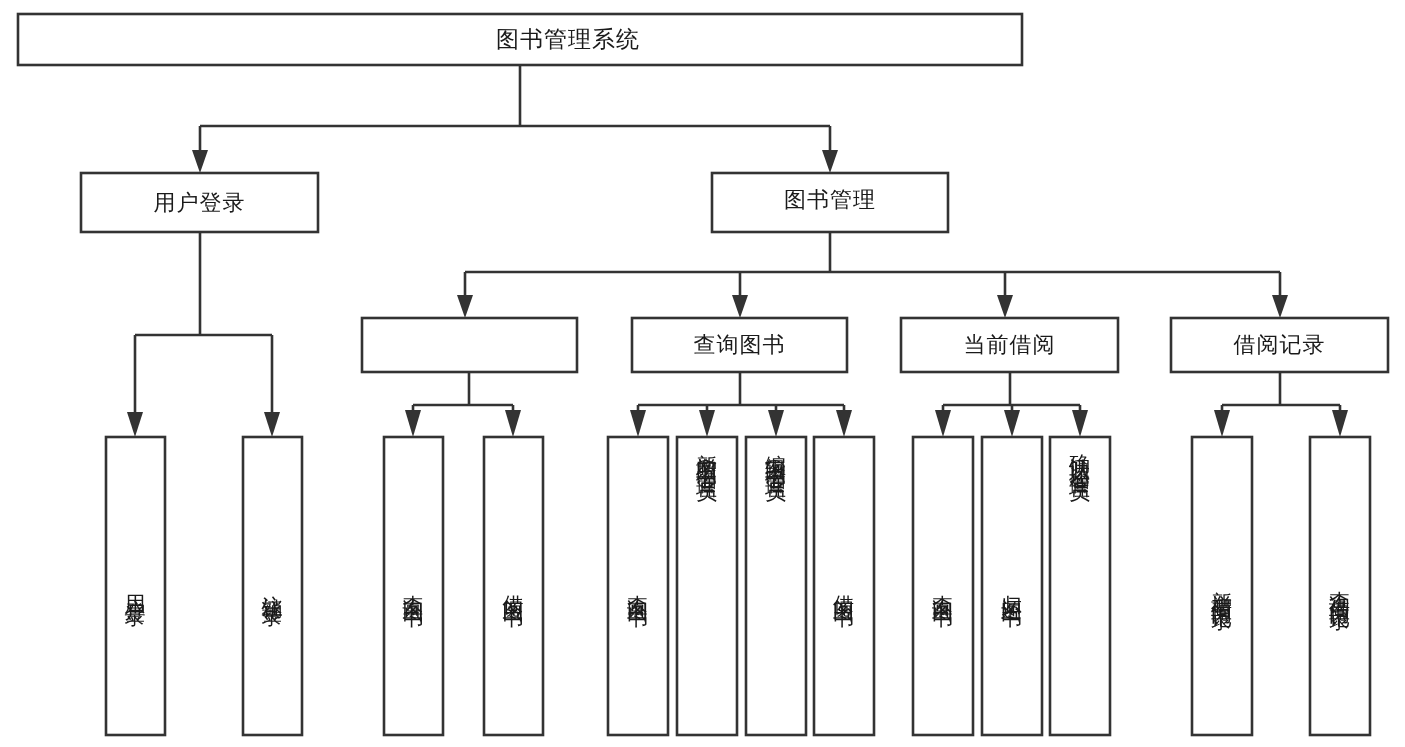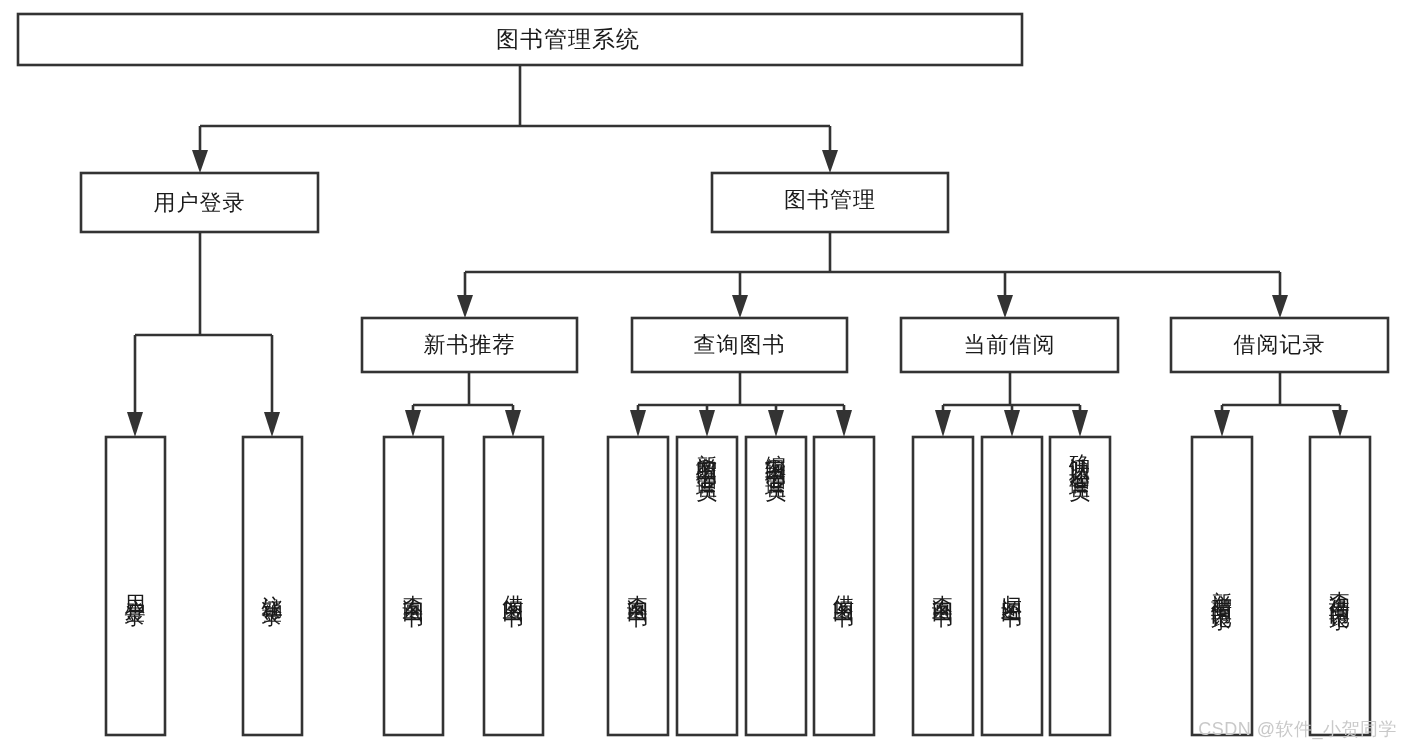--- a/index.html
+++ b/index.html
@@ -203,23 +203,20 @@
     <span class="hlabel-text title-text">图书管理系统</span>
   </div>
 
   <div class="hlabel-wrap" style="left:81px; top:173px; width:237px; height:59px;">
     <span class="hlabel-text">用户登录</span>
   </div>
   <div class="hlabel-wrap" style="left:712px; top:173px; width:236px; height:53px;">
     <span class="hlabel-text">图书管理</span>
   </div>
 
-  <div class="hlabel-wrap" style="left:362px; top:318px; width:215px; height:54px;">
-    <span class="hlabel-text">新书推荐</span>
-  </div>
   <div class="hlabel-wrap" style="left:632px; top:318px; width:215px; height:54px;">
     <span class="hlabel-text">查询图书</span>
   </div>
   <div class="hlabel-wrap" style="left:901px; top:318px; width:217px; height:54px;">
     <span class="hlabel-text">当前借阅</span>
   </div>
   <div class="hlabel-wrap" style="left:1171px; top:318px; width:217px; height:54px;border-radius:23px;">
     <span class="hlabel-text">借阅记录</span>
   </div>
 
@@ -260,15 +257,14 @@
     <span class="vlabel-text">确认归还（管理员）</span>
   </div>
 
   <div class="vlabel-wrap" style="left:1192px; top:437px; width:60px; height:298px;">
     <span class="vlabel-text">新增借阅记录</span>
   </div>
   <div class="vlabel-wrap" style="left:1310px; top:437px; width:60px; height:298px;">
     <span class="vlabel-text">查询借阅记录</span>
   </div>
 
-  <div id="watermark">CSDN @软件_小贺同学</div>
 
 </div>
 
 </body></html>

